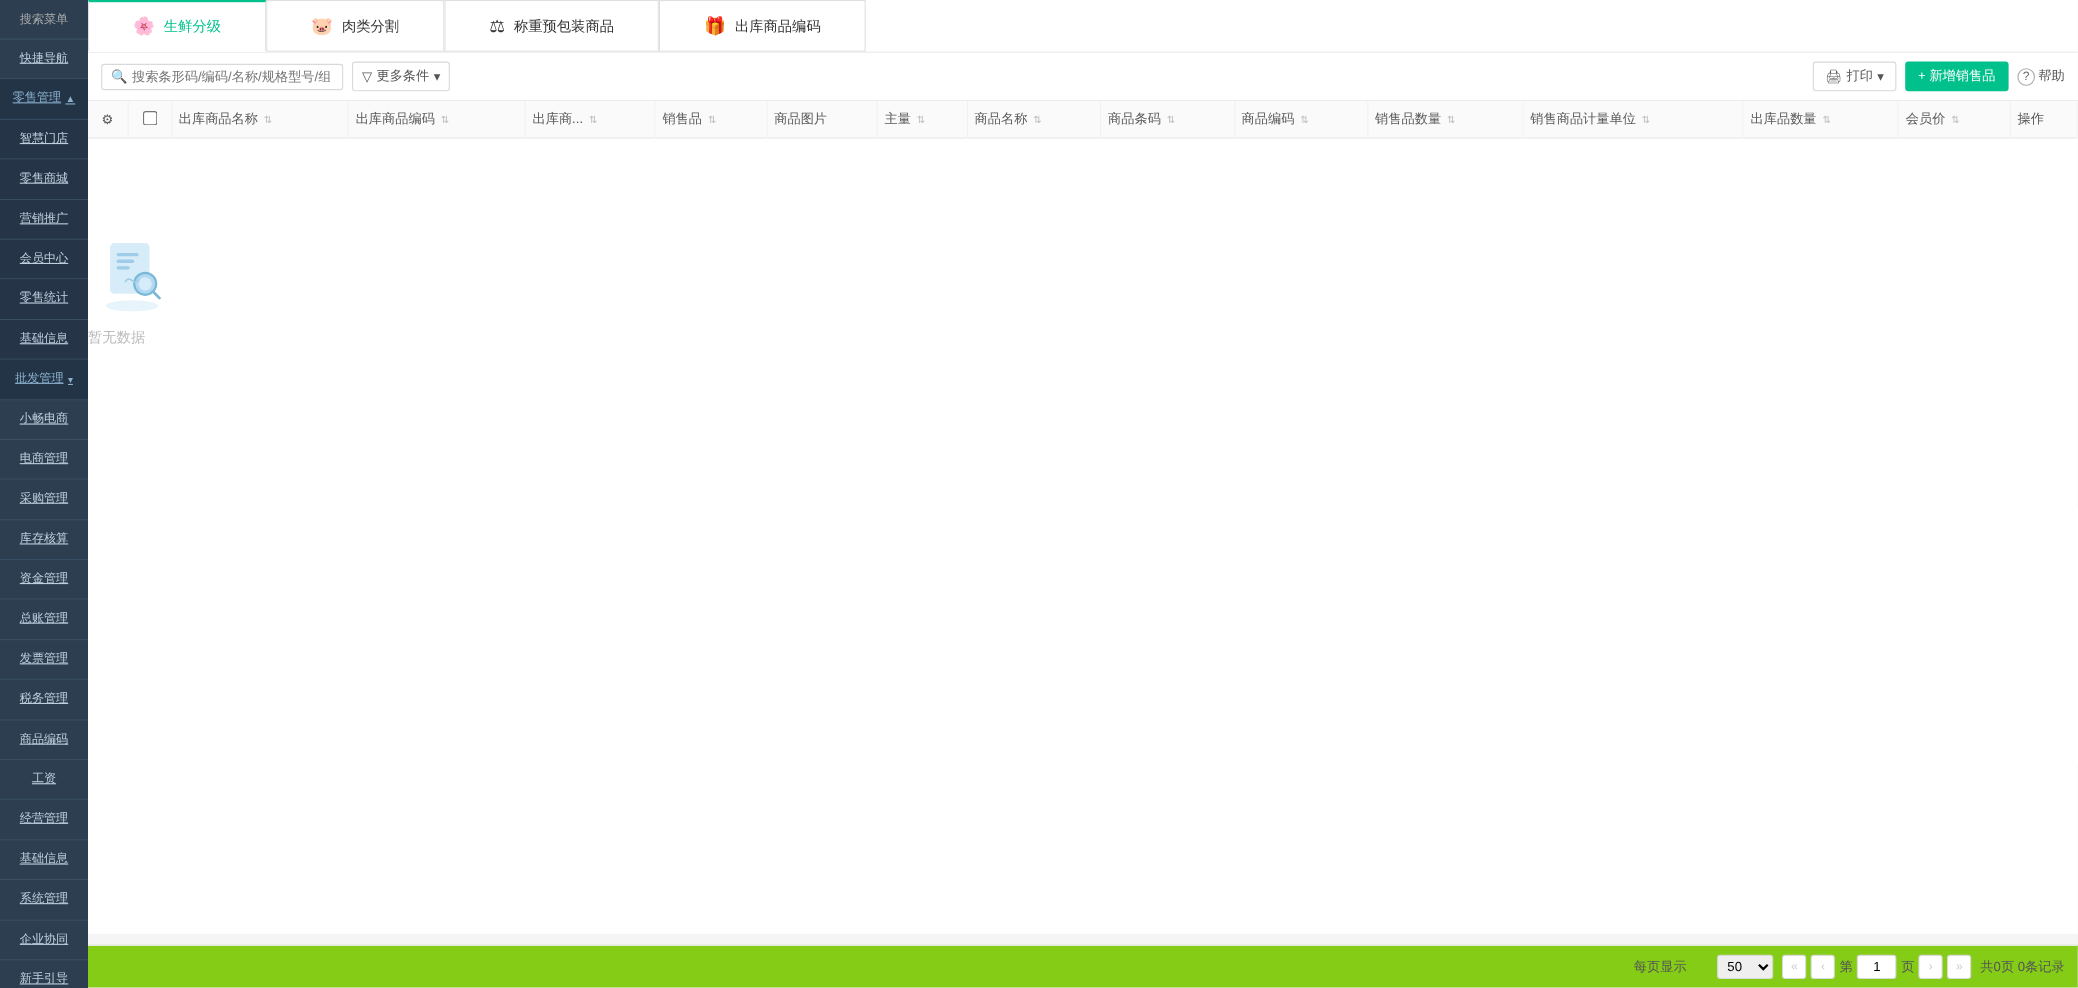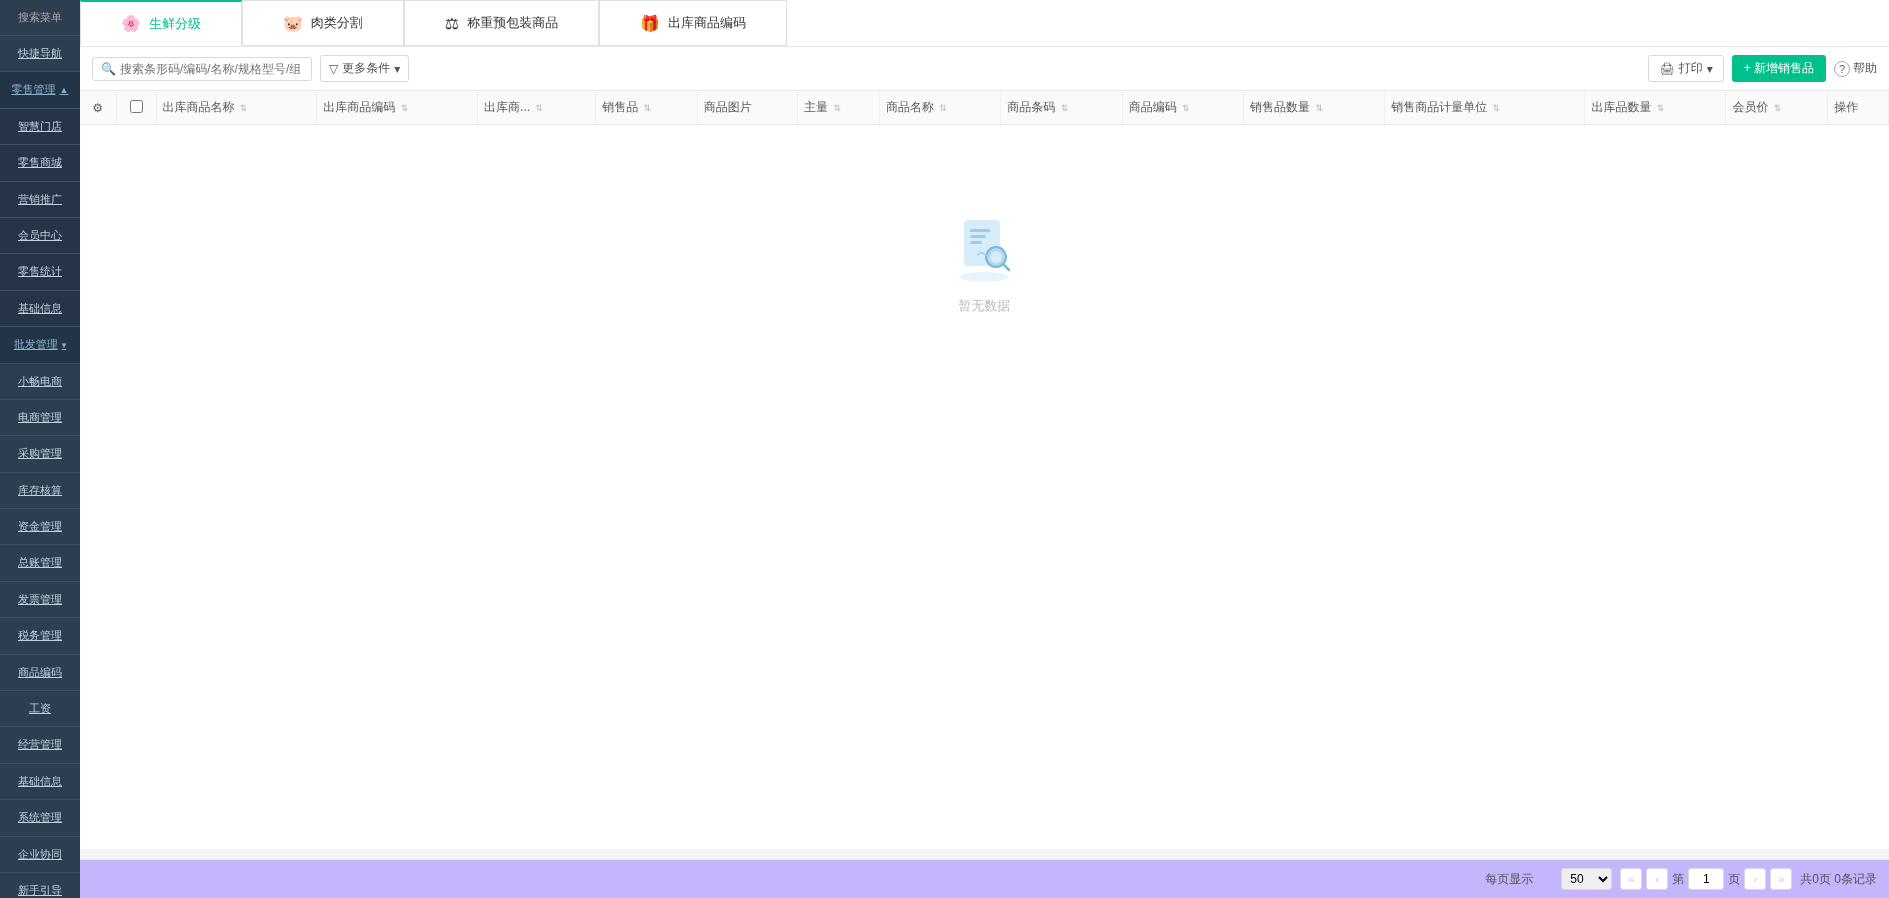--- a/index.html
+++ b/index.html
@@ -270,39 +270,38 @@
     }
     .th-settings {
       width: 36px;
       text-align: center;
     }
 
     
     .empty-state {
       display: flex;
       flex-direction: column;
-      align-items: center;
       justify-content: center;
       padding: 80px 0;
       color: #bbb;
       font-size: 13px;
     }
     .empty-icon {
       width: 80px;
       height: 80px;
       margin-bottom: 12px;
     }
 
     
     .pagination {
       display: flex;
       align-items: center;
       justify-content: flex-end;
       padding: 8px 12px;
-      background: #c4b5fd;
+      background: #84cc16;
       border-top: 1px solid #e8e8e8;
       gap: 8px;
       font-size: 12px;
       color: #555;
       flex-shrink: 0;
     }
     .pagination select {
       border: 1px solid #d9d9d9;
       border-radius: 3px;
       padding: 2px 4px;

